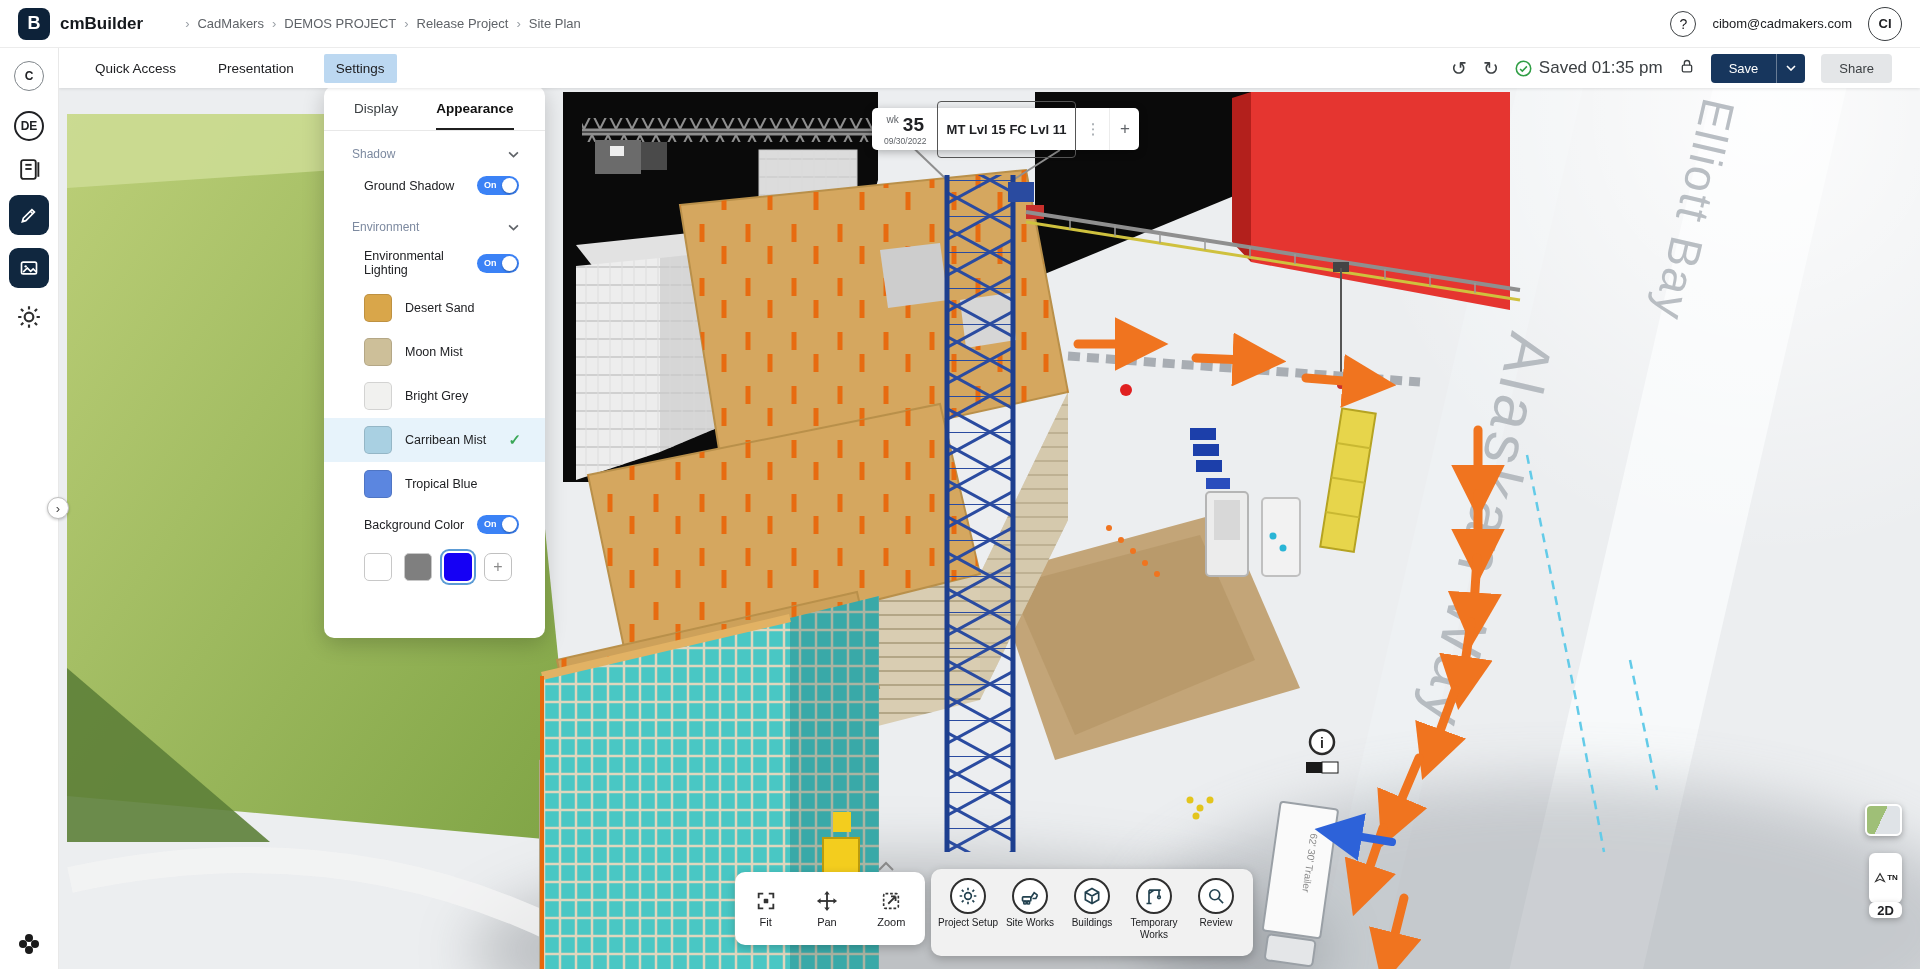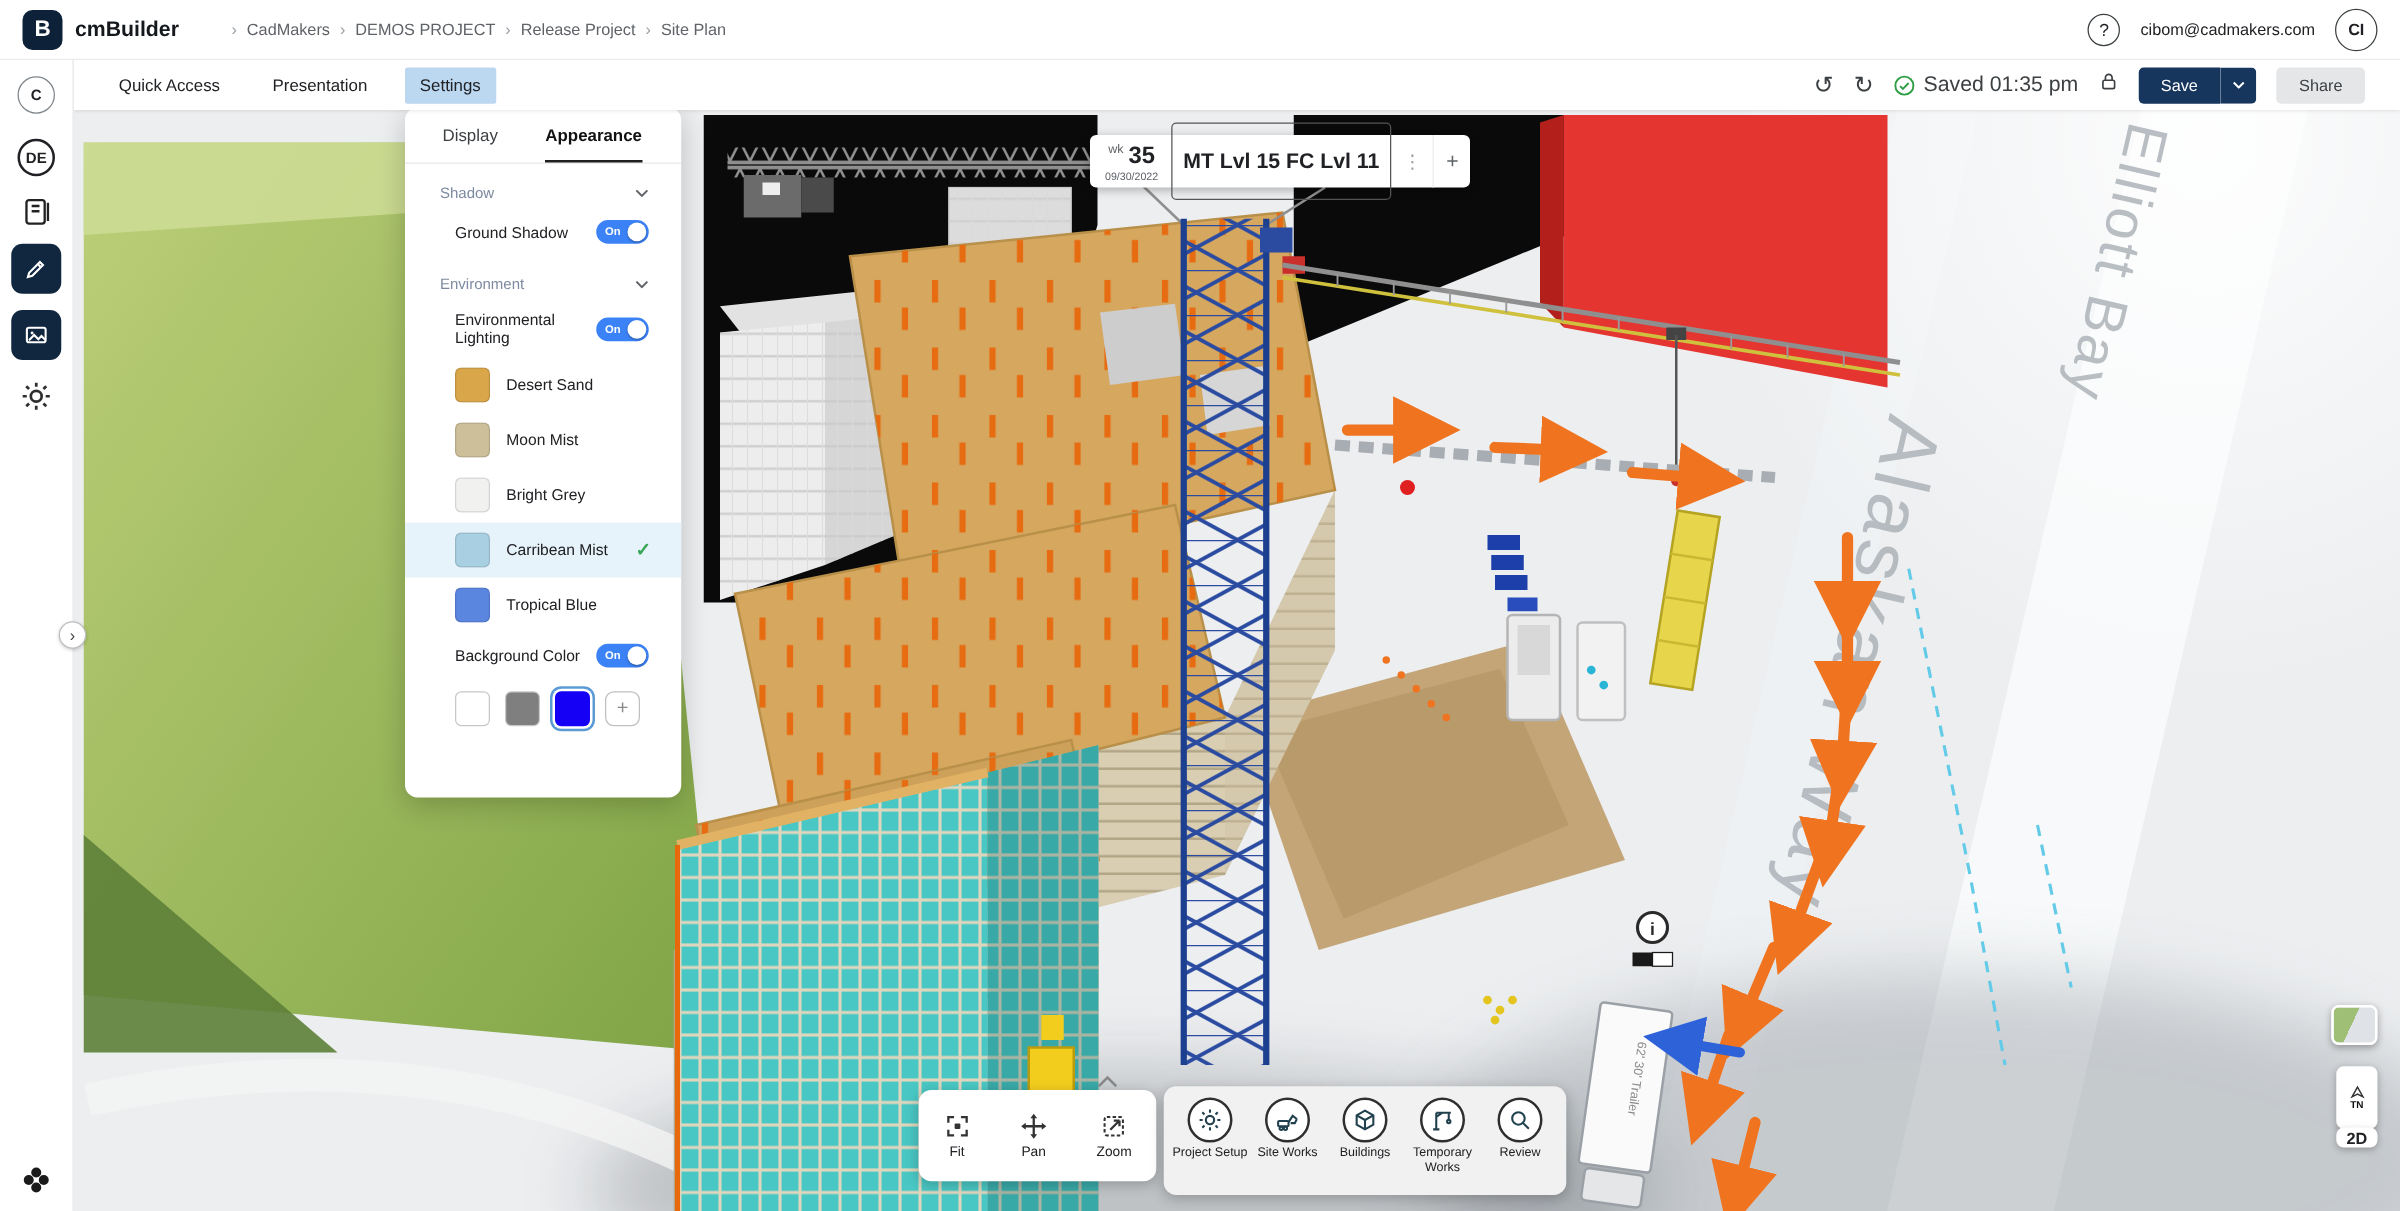--- a/index.html
+++ b/index.html
@@ -78,21 +78,21 @@
               display:flex;align-items:center;justify-content:center;cursor:pointer;}
 
   
   .timeline{position:absolute;left:872px;top:108px;height:42px;background:#fff;border-radius:5px;z-index:10;
             box-shadow:0 2px 8px rgba(0,0,0,.28);display:flex;align-items:center;}
   .tl-week{display:flex;flex-direction:column;align-items:center;padding:3px 10px 2px 12px;}
   .tl-week-top{display:flex;align-items:flex-start;gap:4px;}
   .tl-wk{font-size:10px;color:#5f6368;}
   .tl-num{font-size:19px;font-weight:bold;color:#202124;}
   .tl-date{font-size:8.5px;color:#5f6368;}
-  .tl-milestone{border:1.5px solid #555;border-radius:4px;padding:20px 9px;font-size:17px;font-weight:bold;color:#202124;}
+  .tl-milestone{border:1.5px solid #555;border-radius:4px;padding:20px 9px;font-size:13px;font-weight:bold;color:#202124;}
   .tl-dots{font-size:15px;color:#9aa0a6;padding:0 9px;cursor:pointer;}
   .tl-plus{width:30px;height:42px;display:flex;align-items:center;justify-content:center;font-size:17px;
            color:#5f6368;border-left:1px solid #ececec;cursor:pointer;}
 
   
   .nav-group{position:absolute;left:735px;top:872px;width:190px;height:73px;background:#fff;border-radius:10px;
              z-index:10;box-shadow:0 3px 10px rgba(0,0,0,.22);display:flex;justify-content:space-around;align-items:center;}
   .nav-btn{display:flex;flex-direction:column;align-items:center;gap:4px;cursor:pointer;}
   .nav-btn span{font-size:11px;color:#202124;}
   .collapse-chevron{position:absolute;left:876px;top:858px;z-index:11;cursor:pointer;}
@@ -102,21 +102,21 @@
   .mode-btn{width:62px;display:flex;flex-direction:column;align-items:center;gap:3px;cursor:pointer;}
   .mode-circle{width:36px;height:36px;border-radius:50%;background:#fff;border:2px solid #2f2f2f;display:flex;
                align-items:center;justify-content:center;}
   .mode-btn span{font-size:10px;color:#202124;text-align:center;line-height:1.15;}
 
   
   .map-thumb{position:absolute;right:18px;top:804px;width:37px;height:32px;border-radius:6px;z-index:10;cursor:pointer;
              background:linear-gradient(115deg,#9fbf77 0 45%,#dfe3e7 45%);box-shadow:0 2px 6px rgba(0,0,0,.3);
              border:2px solid #fff;}
   .north-btn{position:absolute;right:18px;top:853px;width:33px;height:50px;border-radius:6px;background:#fff;z-index:10;
-             box-shadow:0 2px 6px rgba(0,0,0,.25);display:flex;flex-direction:column;align-items:center;
+             box-shadow:0 2px 6px rgba(0,0,0,.25);display:flex;align-items:center;
              justify-content:center;cursor:pointer;}
   .north-btn span{font-size:8px;font-weight:bold;color:#111;line-height:1;}
   .view-2d{position:absolute;right:18px;top:902px;width:33px;height:16px;border-radius:6px;background:#fff;z-index:10;
            box-shadow:0 2px 6px rgba(0,0,0,.25);display:flex;align-items:center;justify-content:center;
            font-size:13px;font-weight:bold;color:#202124;cursor:pointer;}
 
   .expand-handle{position:absolute;left:47px;top:497px;width:22px;height:22px;border-radius:50%;background:#fff;
                  border:1px solid #c0c0c0;z-index:35;display:flex;align-items:center;justify-content:center;
                  font-size:13px;color:#444;cursor:pointer;box-shadow:0 1px 3px rgba(0,0,0,.2);}
 </style>

